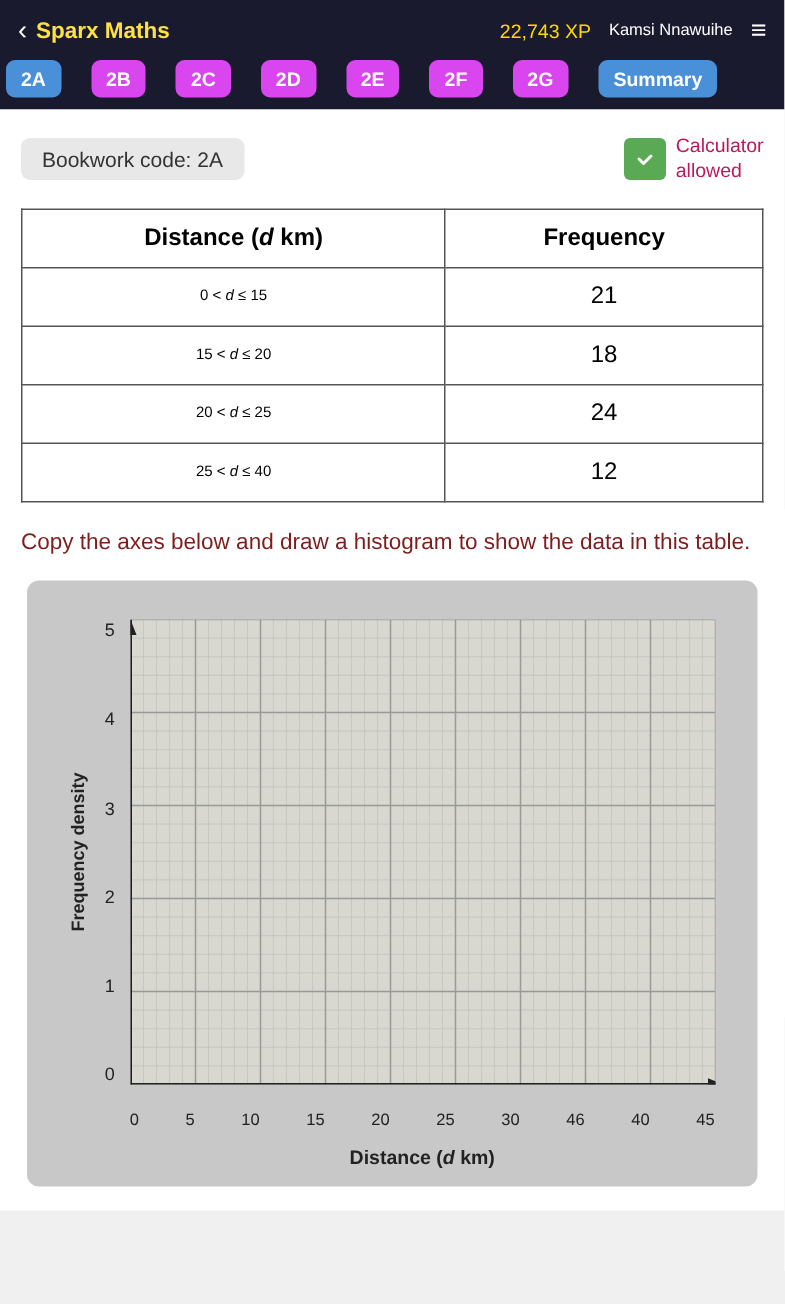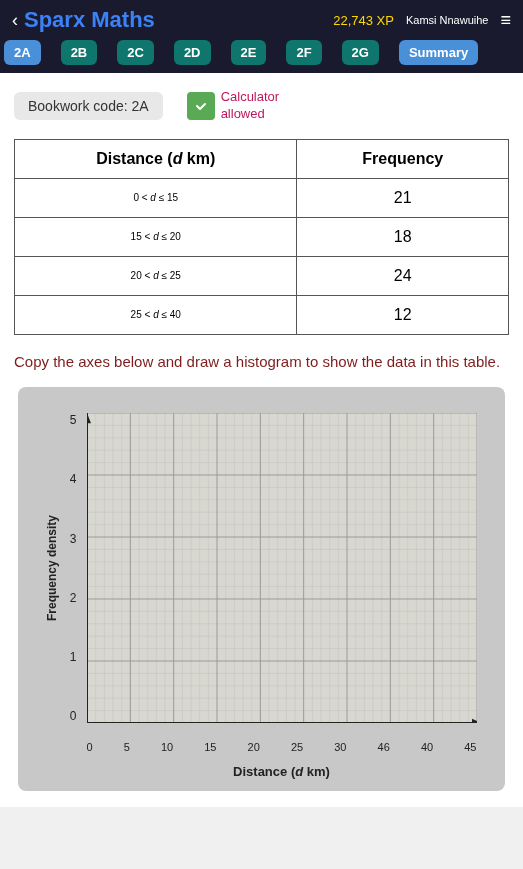--- a/index.html
+++ b/index.html
@@ -25,23 +25,23 @@
       display: flex;
       align-items: center;
       gap: 6px;
     }
     .back-arrow {
       color: white;
       font-size: 18px;
       cursor: pointer;
     }
     .app-title {
-      font-size: 22px;
+      font-size: 15px;
       font-weight: bold;
-      color: #3b82f6;
+      color: #fde047;
     }
     .top-bar-right {
       display: flex;
       align-items: center;
       gap: 12px;
     }
     .xp-text {
       font-size: 13px;
       color: #ffd700;
     }
@@ -57,21 +57,21 @@
 
     
     .tab-bar {
       background: #1a1a2e;
       display: flex;
       align-items: center;
       padding: 0 4px 8px 4px;
       gap: 20px;
     }
     .tab {
-      background: #0f766e;
+      background: #d946ef;
       color: white;
       border-radius: 6px;
       padding: 5px 10px;
       font-size: 13px;
       cursor: pointer;
       font-weight: 600;
     }
     .tab.active {
       background: #4a90d9;
     }
@@ -82,21 +82,21 @@
     
     .content {
       background: white;
       padding: 16px 14px;
     }
 
     
     .bookwork-bar {
       display: flex;
       align-items: center;
-      justify-content: flex-start;
+      justify-content: space-between;
       gap: 24px;
       margin-bottom: 16px;
     }
     .bookwork-code {
       background: #e8e8e8;
       border-radius: 6px;
       padding: 6px 14px;
       font-size: 14px;
       color: #333;
     }

